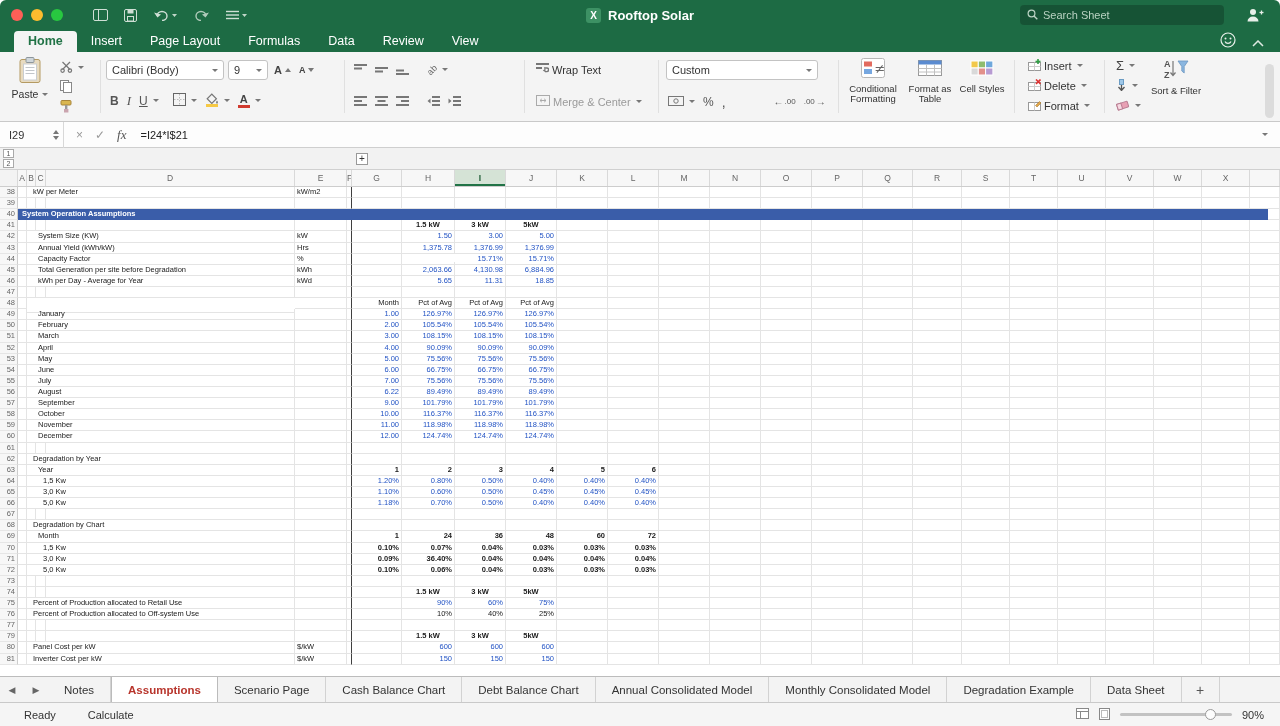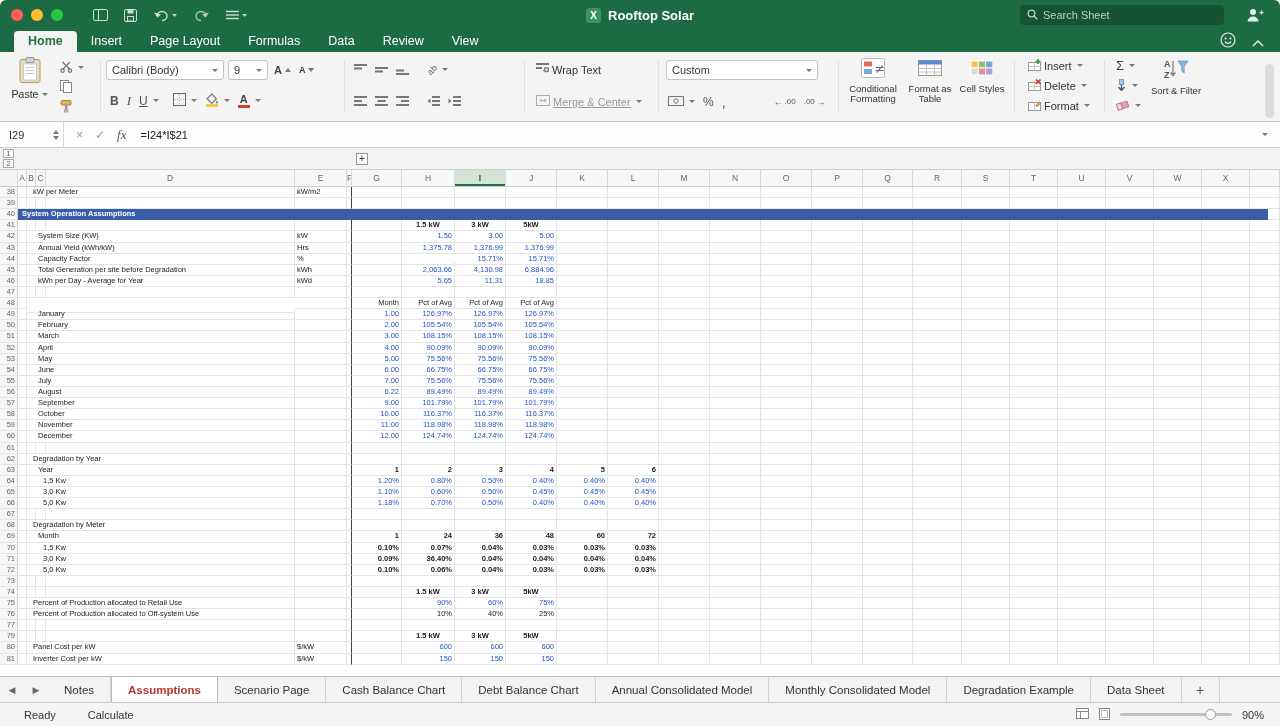--- a/index.html
+++ b/index.html
@@ -35,21 +35,21 @@
   .sbtn { display:flex; align-items:center; gap:3px; height:17px; padding:0 2px; border-radius:3px; color:#555; font-size:11px; white-space:nowrap; }
   .combo { background:#fff; border:1px solid #c3c3c3; border-radius:3px; height:20px; display:flex; align-items:center; justify-content:space-between; padding:0 5px; font-size:11px; color:#333; }
   .dd { display:inline-block; width:0; height:0; border-left:3px solid transparent; border-right:3px solid transparent; border-top:3.5px solid #777; margin-left:2px; flex:none; }
   .tri-up { display:inline-block; width:0; height:0; border-left:3px solid transparent; border-right:3px solid transparent; border-bottom:4px solid #777; }
   .tri-down { display:inline-block; width:0; height:0; border-left:3px solid transparent; border-right:3px solid transparent; border-top:4px solid #777; }
   .bchar { font-weight:800; font-size:12px; color:#555; }
   .ichar { font-style:italic; font-family:"Liberation Serif",serif; font-size:13px; color:#555; }
   .uchar { text-decoration:underline; font-size:12px; color:#555; }
   .acolor { font-size:11px; font-weight:bold; color:#444; line-height:10px; }
   .colorbar { width:12px; height:3px; margin-top:1px; }
-  .muted { color:#9a9a9a;text-decoration:underline; }
+  .muted { color:#9a9a9a; }
   .decbtn { font-size:8px; color:#555; display:flex; align-items:center; gap:1px; }
   .scrollpill { position:absolute; right:6px; top:12px; width:9px; height:54px; border-radius:5px; background:#dcdcdc; }
 
   
   .formula-bar { height:26px; background:#fdfdfd; border-bottom:1px solid #cfcfcf; display:flex; align-items:center; font-size:11px; color:#333; }
   .name-box { width:64px; height:26px; display:flex; align-items:center; padding-left:9px; border-right:1px solid #d8d8d8; }
   .stepper { display:flex; flex-direction:column; gap:2px; margin-left:auto; padding-right:4px; }
   .fb-ico { color:#9a9a9a; font-size:12px; margin-left:12px; }
   .fb-fx { font-family:"Liberation Serif",serif; font-style:italic; font-size:13px; color:#555; margin-left:12px; }
   .formula-text { margin-left:14px; color:#222; }
@@ -1367,21 +1367,21 @@
       <div class="cell" style="width: 48px;"></div>
       <div class="cell" style="width: 48px;"></div>
       <div class="cell" style="width: 48px;"></div>
       <div class="cell" style="width: 48px;"></div>
       <div class="cell" style="width: 48px;"></div>
       <div class="cell" style="width: 30px;"></div>
     </div>
     <div class="grow">
       <div class="rn">68</div>
       <div class="cell" style="width: 9px;"></div>
-      <div class="cell lbl0" style="width: 268px;">Degradation by Meter</div>
+      <div class="cell lbl0" style="width: 268px;">Degradation by Chart</div>
       <div class="cell" style="width: 52px;"></div>
       <div class="cell colf" style="width: 5px;"></div>
       <div class="cell" style="width: 50px;"></div>
       <div class="cell" style="width: 53px;"></div>
       <div class="cell" style="width: 51px;"></div>
       <div class="cell" style="width: 51px;"></div>
       <div class="cell" style="width: 51px;"></div>
       <div class="cell" style="width: 51px;"></div>
       <div class="cell" style="width: 51px;"></div>
       <div class="cell" style="width: 51px;"></div>

